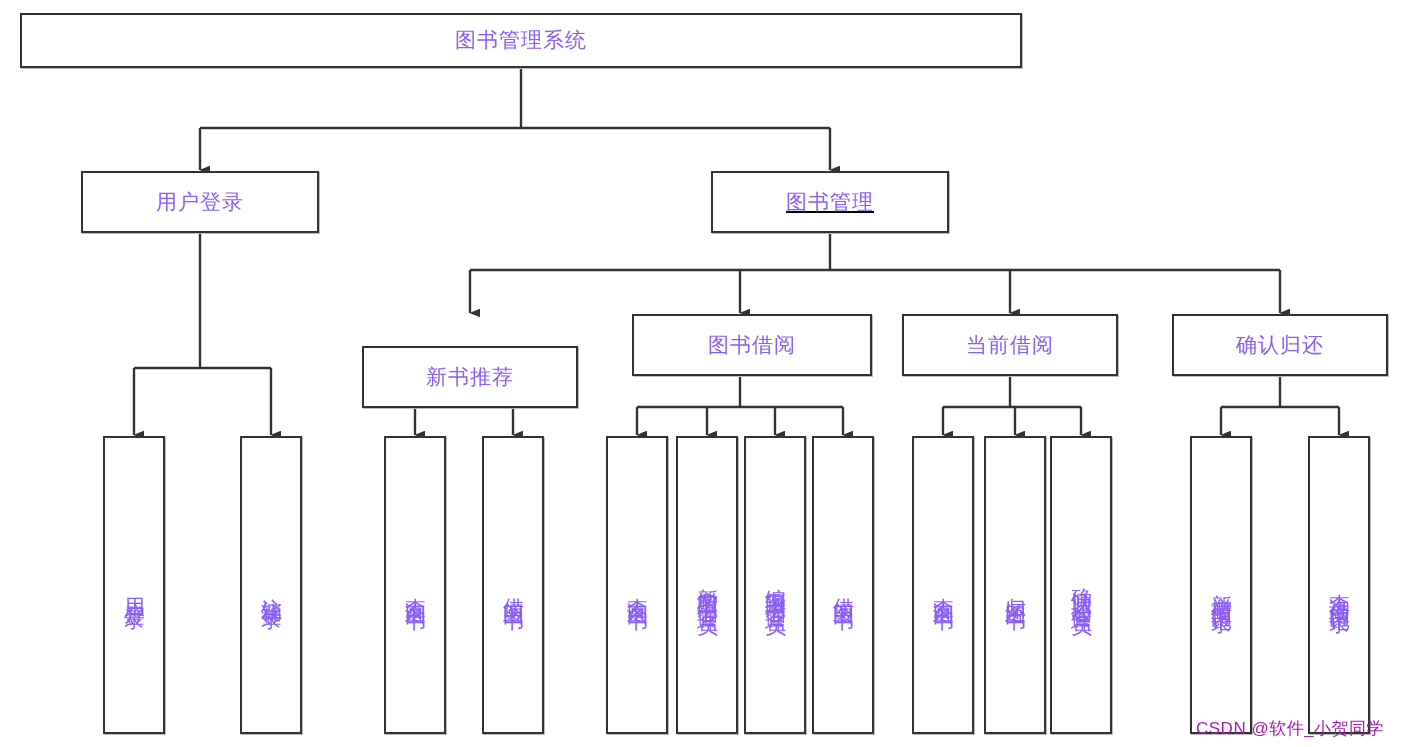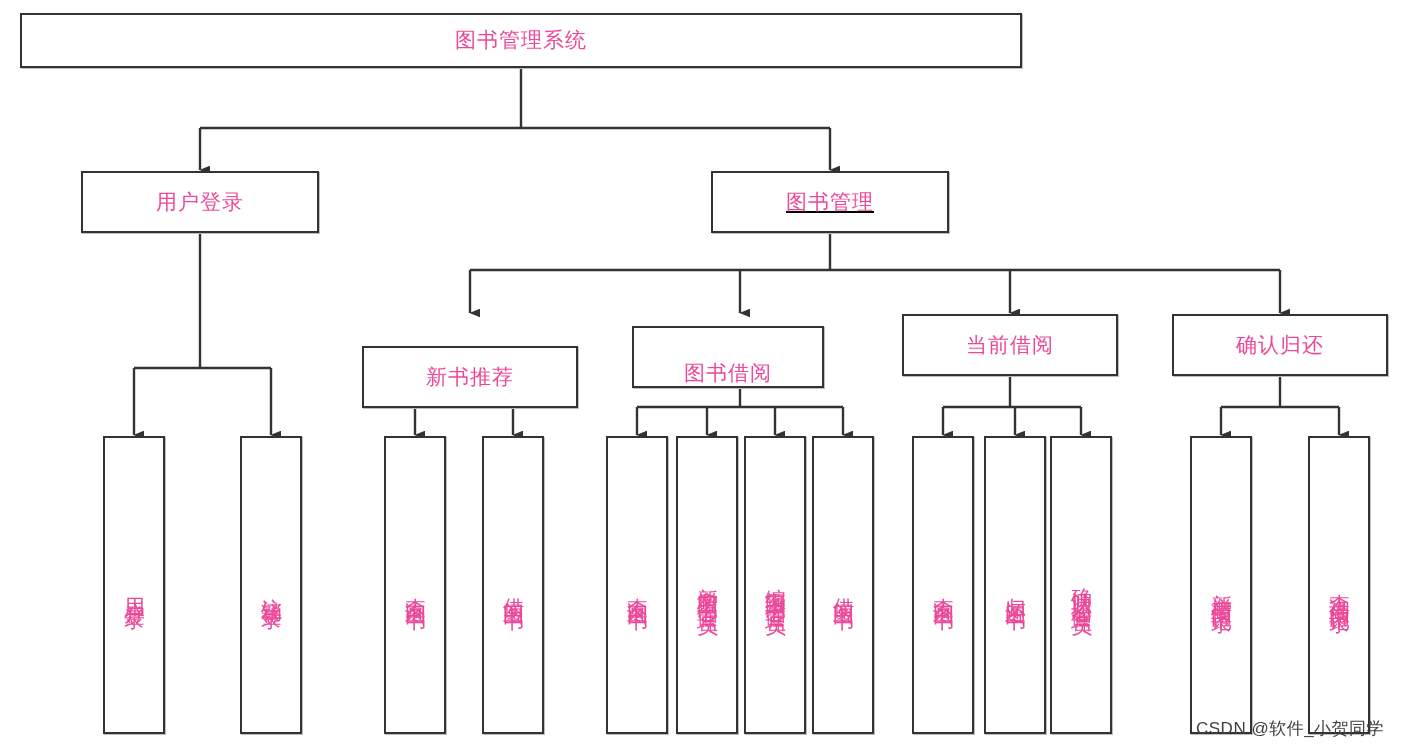--- a/index.html
+++ b/index.html
@@ -30,21 +30,21 @@
     box-sizing: border-box;
     background: #ffffff;
     border: 2px solid #333333;
     box-shadow: 1px 1px 0 #bdbdbd;
     display: flex;
     align-items: center;
     justify-content: center;
     overflow: hidden;
   }
   .node-label {
-    color: #ec4899;
+    color: #8b5cf6;
     line-height: 1.18;
     text-align: center;
     white-space: pre;
   }
   .node-box.horizontal .node-label {
     writing-mode: horizontal-tb;
     font-size: 21px;
     letter-spacing: 1px;
   }
   .node-box.vertical {
@@ -55,21 +55,21 @@
     writing-mode: vertical-rl;
     text-orientation: upright;
     font-size: 21px;
     letter-spacing: 4px;
   }
   .node-box.vertical.mid .node-label {
     align-self: center;
   }
   .watermark {
     position: absolute;
-    color: #404040;
+    color: #a21caf;
     font-size: 17px;
     white-space: nowrap;
     pointer-events: none;
     letter-spacing: 0.5px;
   }
 </style>
 </head>
 <body>
 
 <div id="diagram-root">
@@ -123,21 +123,21 @@
       </div>
       <div class="node-box horizontal" style="left: 81px; top: 171px; width: 238px; height: 62px;">
         <span class="node-label">用户登录</span>
       </div>
       <div class="node-box horizontal" style="left: 711px; top: 171px; width: 238px; height: 62px; text-decoration: underline;">
         <span class="node-label">图书管理</span>
       </div>
       <div class="node-box horizontal" style="left: 362px; top: 314px; width: 216px; height: 62px; margin-top: 32px;">
         <span class="node-label">新书推荐</span>
       </div>
-      <div class="node-box horizontal" style="left: 632px; top: 326px; width: 192px; height: 62px; align-items: flex-end;">
+      <div class="node-box horizontal" style="left: 632px; top: 314px; width: 240px; height: 62px;">
         <span class="node-label">图书借阅</span>
       </div>
       <div class="node-box horizontal" style="left: 902px; top: 314px; width: 216px; height: 62px;">
         <span class="node-label">当前借阅</span>
       </div>
       <div class="node-box horizontal" style="left: 1172px; top: 314px; width: 216px; height: 62px;">
         <span class="node-label">确认归还</span>
       </div>
       <div class="node-box vertical mid" style="left: 103px; top: 436px; width: 62px; height: 298px;">
         <span class="node-label">用户登录</span>

